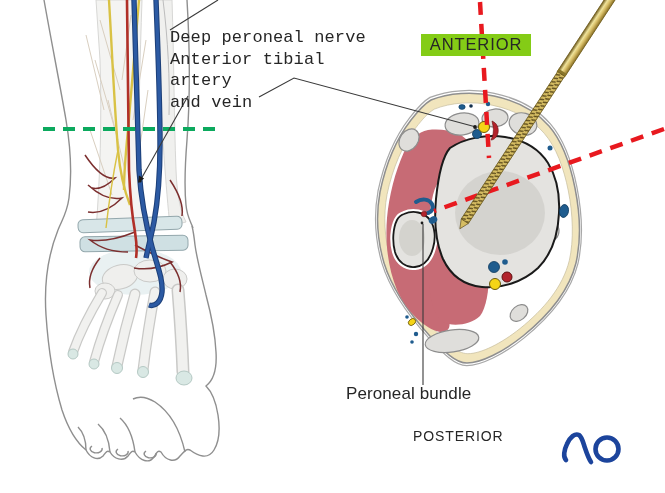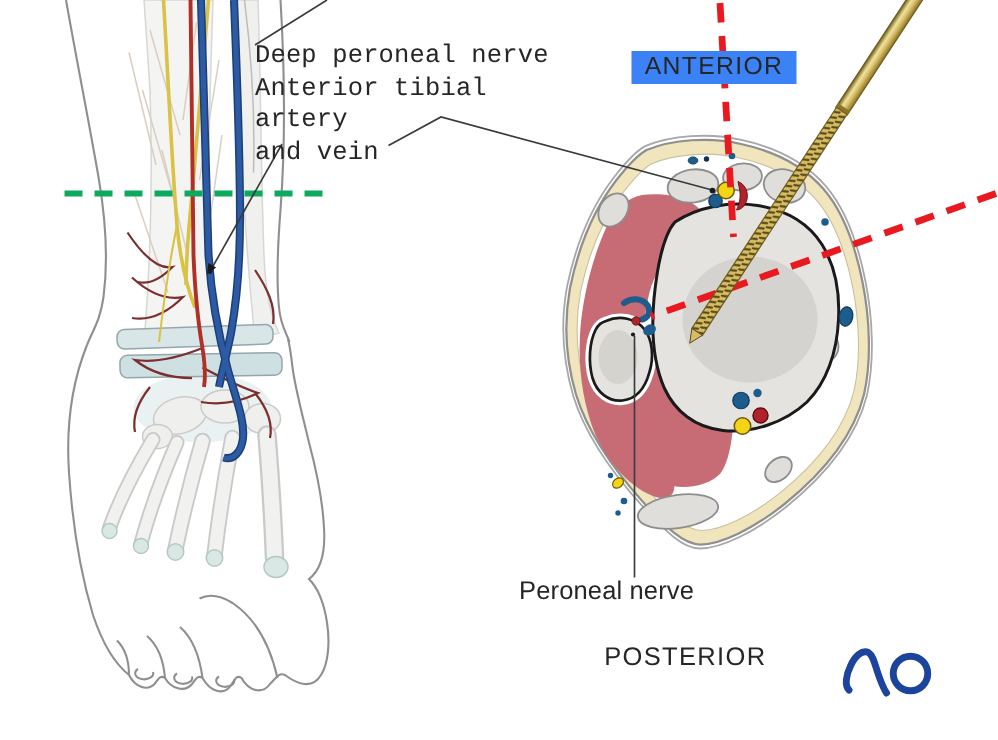--- a/index.html
+++ b/index.html
@@ -3,22 +3,22 @@
 <meta charset="utf-8">
 <style>
   html,body{margin:0;padding:0;background:#fff;}
   .canvas{position:relative;width:665px;height:493px;background:#ffffff;overflow:hidden;
           font-family:"Liberation Sans", sans-serif;}
   .canvas svg.art{position:absolute;left:0;top:0;}
   .lbl{position:absolute;color:#262626;}
   .lbl-annotation{left:170px;top:27px;width:200px;font-size:17px;line-height:21.5px;
                   white-space:pre-line;letter-spacing:0.1px;font-family:Liberation Mono, monospace;}
   .lbl-anterior{left:421px;top:34px;width:110px;text-align:center;font-size:16.5px;
-                letter-spacing:0.9px;background:#3b82f6;padding:1px 0 2px 0;}
-  .lbl-posterior{left:389px;top:428px;width:122px;text-align:right;font-size:17px;
+                letter-spacing:0.9px;background:#84cc16;padding:1px 0 2px 0;}
+  .lbl-posterior{left:413px;top:428px;width:122px;text-align:left;font-size:14px;
                  letter-spacing:0.9px;}
   .lbl-peroneal{left:346px;top:384px;font-size:17px;letter-spacing:0.1px;}
   .logo{position:absolute;left:560px;top:428px;width:70px;height:44px;}
 </style>
 </head>
 <body>
 
 <div class="canvas">
 
 <svg class="art" width="665" height="493" viewBox="0 0 665 493">
@@ -244,21 +244,21 @@
     <rect x="-4.2" y="92" width="8.4" height="176" fill="url(#thr)" stroke="#6f5c1d" stroke-width="0.8"></rect>
     <polygon points="-4.2,268 4.2,268 0,277" fill="#d6bd62" stroke="#59481a" stroke-width="0.6"></polygon>
   </g>
 </svg>
 
 <div class="lbl lbl-annotation">Deep peroneal nerve
 Anterior tibial artery
 and vein</div>
 <div class="lbl lbl-anterior">ANTERIOR</div>
 <div class="lbl lbl-posterior">POSTERIOR</div>
-<div class="lbl lbl-peroneal">Peroneal nerve</div>
+<div class="lbl lbl-peroneal">Peroneal bundle</div>
 
 <svg class="logo" viewBox="0 0 70 44" aria-label="AO">
   <g fill="none" stroke="#1c449c" stroke-width="4.6" stroke-linecap="round">
     <path d="M6,32 C3,29 4,22 7,16 C10,9 15,5 19,7 C22,9 23,14 25,20 C27,26 29,31 31,34" stroke="#1c449c"></path>
     <circle cx="47" cy="21" r="11.5" stroke="#1c449c"></circle>
   </g>
 </svg>
 
 </div>
 

